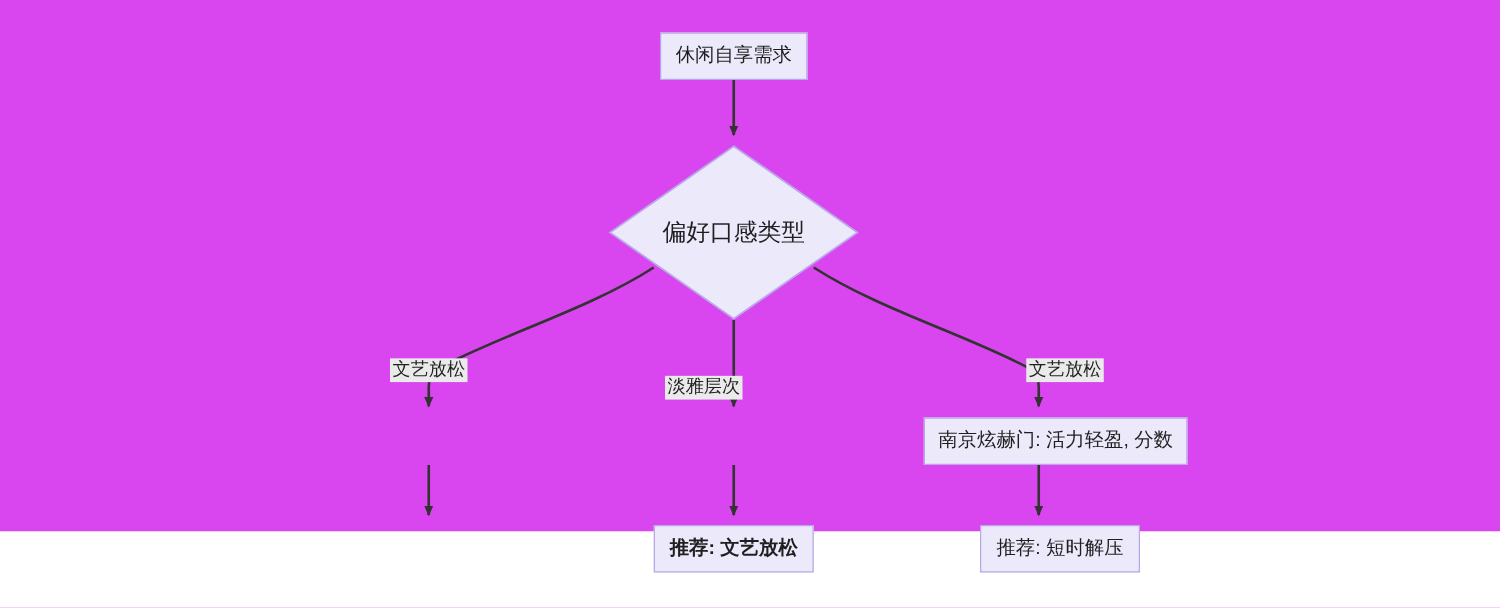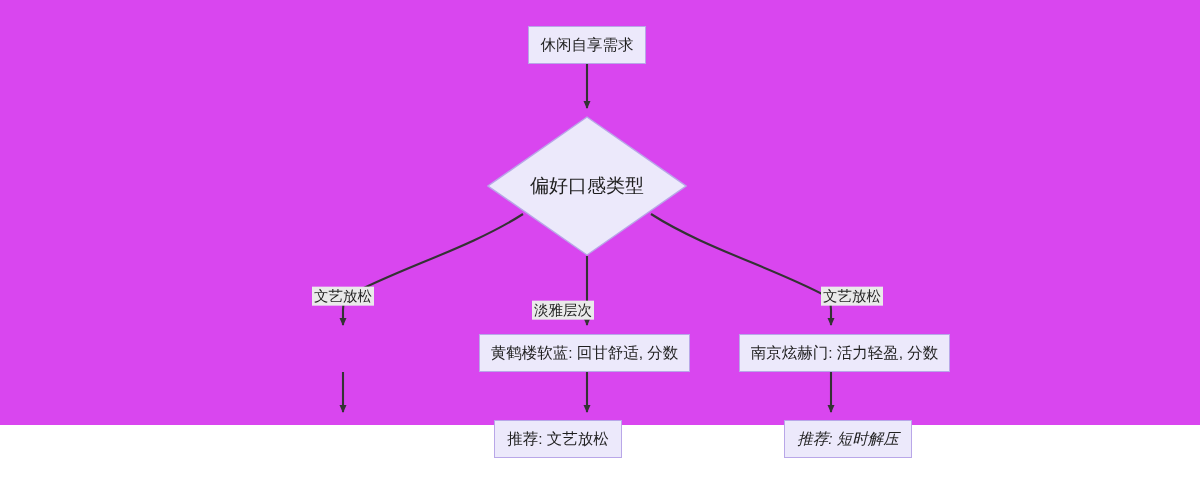--- a/index.html
+++ b/index.html
@@ -115,27 +115,24 @@
     <svg class="diamond-shape" viewBox="0 0 200 140" width="200" height="140" xmlns="http://www.w3.org/2000/svg">
       <polygon points="100,1 199,70 100,139 1,70" fill="#ece9fb" stroke="#b9a7e8" stroke-width="1.4"></polygon>
     </svg>
     <div class="diamond-text">偏好口感类型</div>
   </div>
 
   <div class="edge-label" style="left:343px; top:296px;">文艺放松</div>
   <div class="edge-label" style="left:563px; top:296px;margin-top:14px;">淡雅层次</div>
   <div class="edge-label" style="left:852px; top:296px;">文艺放松</div>
 
-  <div class="node" style="left:479px; top:334px; width:211px; height:38px;">
-    <span class="node-label">黄鹤楼软蓝: 回甘舒适, 分数</span>
-  </div>
   <div class="node" style="left:739px; top:334px; width:211px; height:38px;justify-content:center;">
     <span class="node-label">南京炫赫门: 活力轻盈, 分数</span>
   </div>
 
-  <div class="node" style="left:494px; top:420px; width:128px; height:38px;">
+  <div class="node" style="left:523px; top:420px; width:128px; height:38px;font-weight:bold;">
     <span class="node-label">推荐: 文艺放松</span>
   </div>
-  <div class="node" style="left:784px; top:420px; width:128px; height:38px;font-style:italic;">
+  <div class="node" style="left:784px; top:420px; width:128px; height:38px;">
     <span class="node-label">推荐: 短时解压</span>
   </div>
 
 </div>
 
 </body></html>

